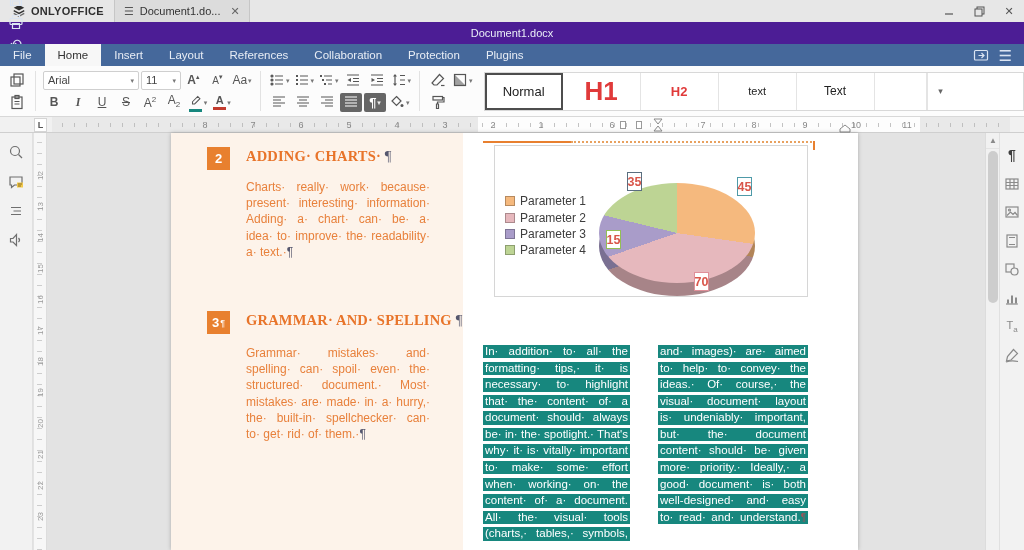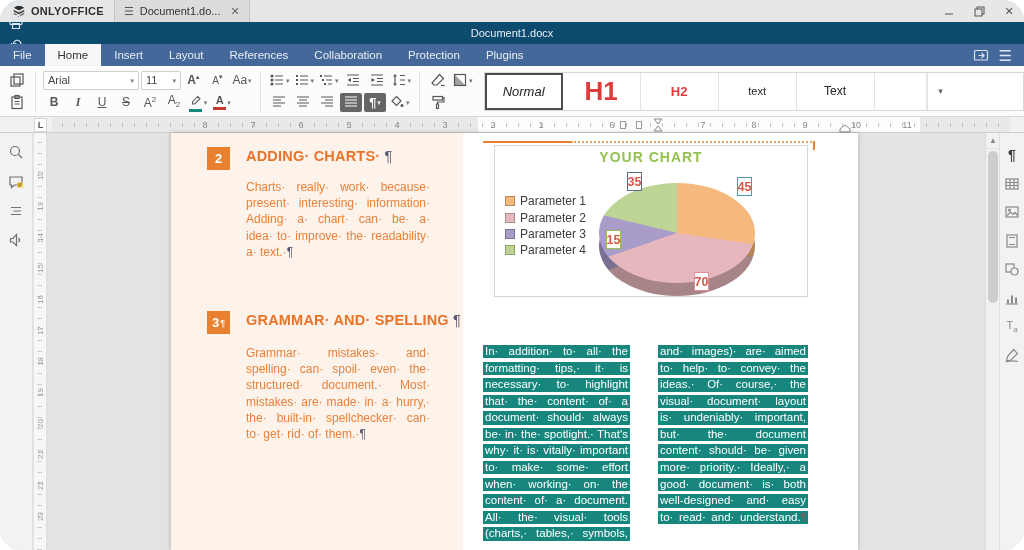--- a/index.html
+++ b/index.html
@@ -1,31 +1,31 @@
 <!DOCTYPE html>
 <html><head>
 <meta charset="utf-8">
 <style>
   html,body{margin:0;padding:0;}
   body{font-family:"Liberation Sans",sans-serif;-webkit-font-smoothing:antialiased;}
-  .app{position:relative;width:1024px;height:550px;overflow:hidden;background:#e4e4e4;font-size:11px;color:#333;border-radius:21px;}
+  .app{position:relative;width:1024px;height:550px;overflow:hidden;background:#e4e4e4;font-size:11px;color:#333;}
   .icon svg{display:block;}
   .caret{font-size:7px;color:#777;margin-left:1px;line-height:1;}
 
   
   .titlebar{position:absolute;left:0;top:0;width:1024px;height:22px;background:#e7e7e7;display:flex;align-items:stretch;}
   .logo{display:flex;align-items:center;gap:5px;padding:0 10px 0 12px;font-weight:bold;font-size:11px;color:#2f2f2f;letter-spacing:.3px;}
   .doctab{display:flex;align-items:center;gap:6px;background:#dcdcdc;border-left:1px solid #c6c6c6;border-right:1px solid #c6c6c6;padding:0 9px;min-width:86px;font-size:11px;color:#333;}
   .doctab .tabmenu{font-size:11px;color:#555;}
   .doctab .tabclose{color:#666;font-size:11px;margin-left:4px;cursor:default;}
   .winctl{margin-left:auto;display:flex;}
   .winbtn{width:30px;height:22px;display:flex;align-items:center;justify-content:center;color:#555;font-size:11px;}
 
   
-  .quickbar{position:absolute;left:0;top:22px;width:1024px;height:22px;background:#0c4a6e;display:flex;align-items:center;}
+  .quickbar{position:absolute;left:0;top:22px;width:1024px;height:22px;background:#4c1d95;display:flex;align-items:center;}
   .qicon{width:32px;height:22px;display:flex;align-items:center;justify-content:center;color:#dbe4f2;}
   .qicon.dim{opacity:.45;}
   .qtitle{position:absolute;left:0;right:0;text-align:center;color:#e9eef7;font-size:11px;pointer-events:none;}
 
   
   .menubar{position:absolute;left:0;top:44px;width:1024px;height:22px;background:#45689b;display:flex;align-items:stretch;}
   .mtab{display:flex;align-items:center;padding:0 13px;color:#e8edf5;font-size:11.5px;}
   .mtab.active{background:#f7f7f7;color:#333;}
   .menu-right{margin-left:auto;display:flex;align-items:center;gap:10px;padding-right:12px;color:#dbe4f2;}
   .menu-right .hamb{font-size:15px;line-height:1;}
@@ -47,21 +47,21 @@
   .g.u{text-decoration:underline;}
   .g.st{text-decoration:line-through;}
   .g sup,.g sub{font-size:8px;}
   .stk{position:relative;display:inline-flex;flex-direction:column;align-items:center;}
   .stk .bar{display:block;width:13px;height:3px;margin-top:1px;}
   .tf{font-size:6px;line-height:1;margin-left:-1px;}
 
   
   .gallery{display:flex;align-items:stretch;height:37px;border:1px solid #d8d8d8;background:#fff;margin-left:4px;flex:1;max-width:572px;}
   .gcell{width:78px;box-sizing:border-box;border-right:1px solid #e4e4e4;display:flex;align-items:center;justify-content:center;background:#fff;overflow:hidden;}
-  .gcell.sel{border:2px solid #4d4d4d;font-style:italic;}
+  .gcell.sel{border:2px solid #4d4d4d;}
   .st-normal{font-size:13px;color:#222;}
   .st-georgia{font-family:"Liberation Serif",serif;font-weight:bold;color:#3779be;font-size:13px;}
   .st-h1{font-weight:bold;color:#e03a3a;font-size:26px;}
   .st-h2{font-weight:bold;color:#e03a3a;font-size:13px;}
   .st-small{font-size:11px;color:#222;}
   .st-plain{font-size:12px;color:#222;}
   .gcell.gempty{width:52px;}
   .gmore{width:26px;display:flex;align-items:center;justify-content:center;border-left:1px solid #e4e4e4;color:#666;font-size:9px;}
 
   
@@ -84,21 +84,21 @@
   .rail.right .railbtn.first{color:#3f3f3f;font-weight:bold;font-size:14px;}
   .vruler{position:absolute;left:34px;top:0;bottom:0;width:12px;background:#f7f7f7;border-right:1px solid #ddd;}
   .vnum{position:absolute;left:0;width:12px;font-size:8px;color:#999;transform:rotate(-90deg);transform-origin:center;text-align:center;}
   .vticks{position:absolute;left:3px;top:0;bottom:0;width:5px;background:repeating-linear-gradient(180deg,transparent 0 9px,#bbb 9px 10px,transparent 10px 11px);opacity:.7;}
 
   .page{position:absolute;left:171px;top:0;width:687px;height:417px;background:#fff;box-shadow:0 0 4px rgba(0,0,0,.25);}
   .cream{position:absolute;left:171px;top:0;width:292px;height:417px;background:#fdf3ea;}
 
   .badge{position:absolute;width:23px;height:23px;background:#e8802f;color:#fff;font-weight:bold;font-size:13px;display:flex;align-items:center;justify-content:center;}
   .badge .bmark{font-size:9px;font-weight:normal;margin-left:1px;}
-  .heading{position:absolute;left:246px;width:200px;font-weight:bold;font-size:14.5px;color:#e8742a;letter-spacing:.2px;white-space:nowrap;}
+  .heading{position:absolute;left:246px;width:200px;font-weight:bold;font-size:14.5px;color:#e8742a;letter-spacing:.2px;white-space:nowrap;font-family:Liberation Serif, serif;}
   .pilcrow{color:#55576e;font-weight:normal;}
   .obody{position:absolute;left:246px;width:184px;}
   .oline{height:16.2px;line-height:16.2px;font-size:12px;color:#e8813c;text-align:justify;text-align-last:justify;overflow:hidden;white-space:nowrap0;}
   .oline.last{text-align-last:left;white-space:nowrap;}
 
   .frameline{position:absolute;left:483px;top:8px;width:332px;height:9px;}
   .frameline .solid{position:absolute;left:0;top:0;width:88px;height:2px;background:#e8802f;}
   .frameline .dash{position:absolute;left:88px;top:0;right:0;height:0;border-top:2px dotted #e8a15f;}
   .frameline .corner{position:absolute;right:0;top:0;width:2px;height:9px;background:#e8802f;}
 
@@ -561,21 +561,20 @@
           <div class="oline">Grammar· mistakes· and· incorrect·</div>
           <div class="oline">spelling· can· spoil· even· the· most·</div>
           <div class="oline">structured· document.· Most·</div>
           <div class="oline">mistakes· are· made· in· a· hurry,· so·</div>
           <div class="oline">the· built-in· spellchecker· can· help·</div>
           <div class="oline last">to· get· rid· of· them.·<span class="pilcrow">¶</span></div>
         </div>
       </div>
 
     <div class="chartbox">
-      <div class="ctitle" style="color: rgb(149, 193, 83);">YOUR CHART</div>
       <div class="legend" id="chart-legend">
           <div class="lrow">
             <span class="lsq" style="background:#f5b97e"></span>
             <span class="llabel">Parameter 1</span>
           </div>
           <div class="lrow">
             <span class="lsq" style="background:#e6b8bd"></span>
             <span class="llabel">Parameter 2</span>
           </div>
           <div class="lrow">

